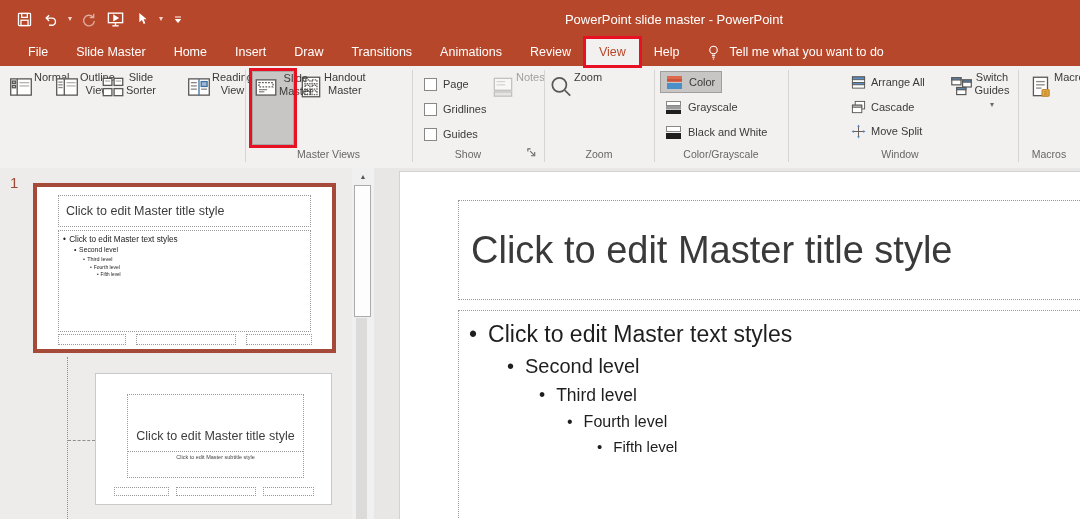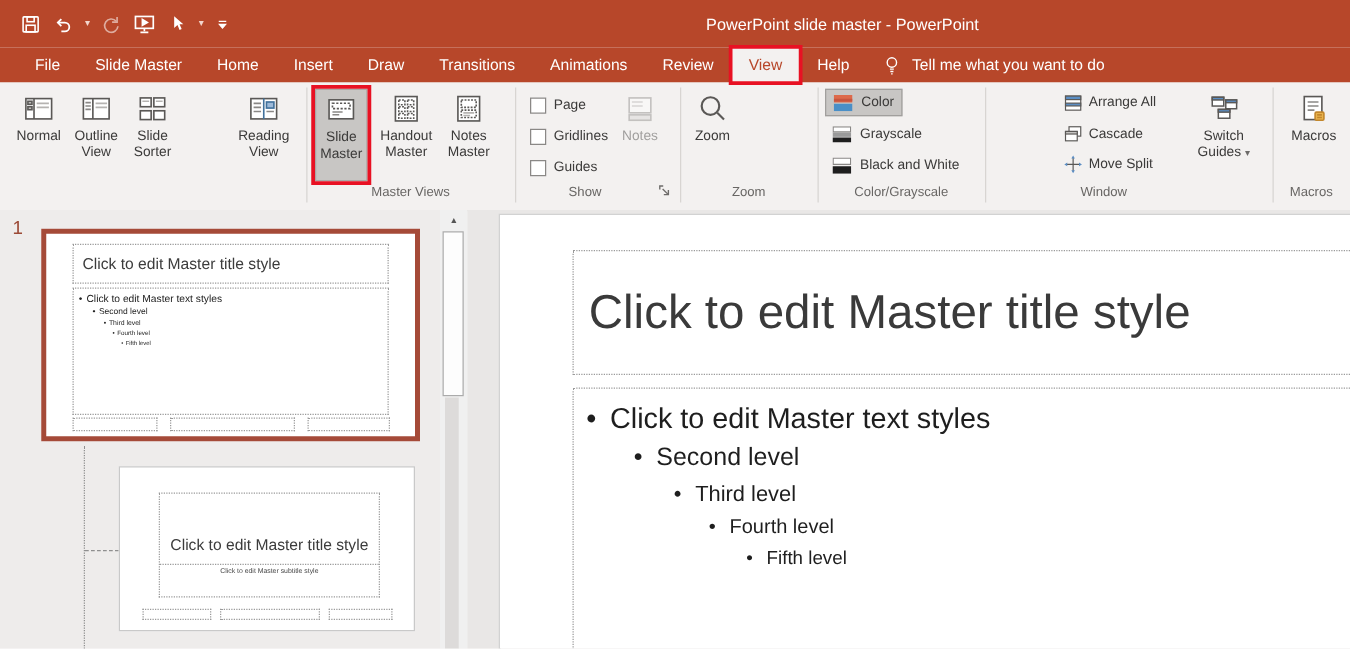--- a/index.html
+++ b/index.html
@@ -15,21 +15,21 @@
              justify-content:center;padding-left:268px;color:#fff;font-size:13px;}
   
   .tabbar{position:absolute;left:0;top:38px;right:0;height:28px;background:#b7472a;
           display:flex;align-items:stretch;padding-left:14px;color:#fff;font-size:12.5px;}
   .tab{display:flex;align-items:center;padding:0 14px;white-space:nowrap;cursor:default;}
   .tab.active{background:#f3f1f0;color:#b7472a;outline:3px solid #e81123;outline-offset:-1px;z-index:30;}
   .tellme{display:flex;align-items:center;gap:9px;margin-left:12px;white-space:nowrap;}
   
   .ribbon{position:absolute;left:0;top:66px;right:0;height:102px;background:#f3f1f0;
           border-bottom:1px solid #d5d2cf;font-size:11px;color:#3b3a39;}
-  .bigbtn{position:absolute;top:5px;height:74px;display:flex;flex-direction:column;align-items:center;
+  .bigbtn{position:absolute;top:5px;height:74px;display:flex;align-items:flex-start;
           text-align:center;line-height:13px;cursor:default;}
   .bigbtn .ic{height:32px;display:flex;align-items:center;justify-content:center;}
   .bigbtn.pressed{background:#c8c6c4;border:1px solid #aaa8a6;box-sizing:border-box;}
   .bigbtn.hl{outline:3px solid #e81123;outline-offset:0;z-index:30;}
   .bigbtn.disabled{opacity:.45;}
   .sep{position:absolute;top:4px;height:92px;width:1px;background:#d8d5d2;}
   .grouplabel{position:absolute;top:82px;font-size:10.5px;color:#686664;text-align:center;white-space:nowrap;}
   .chkrow{position:absolute;display:flex;align-items:center;gap:6px;height:18px;cursor:default;}
   .chk{width:13px;height:13px;background:#fff;border:1px solid #8a8886;box-sizing:border-box;}
   .smallrow{position:absolute;display:flex;align-items:center;gap:5px;height:18px;white-space:nowrap;cursor:default;}
@@ -242,32 +242,20 @@
           <rect x="6.5" y="5.5" width="4.5" height="3.5" stroke-dasharray="1.4,1"></rect>
             <rect x="13" y="5.5" width="4.5" height="3.5" stroke-dasharray="1.4,1"></rect>
           <rect x="6.5" y="10.5" width="4.5" height="3.5" stroke-dasharray="1.4,1"></rect>
             <rect x="13" y="10.5" width="4.5" height="3.5" stroke-dasharray="1.4,1"></rect>
           <rect x="6.5" y="15.5" width="4.5" height="3.5" stroke-dasharray="1.4,1"></rect>
             <rect x="13" y="15.5" width="4.5" height="3.5" stroke-dasharray="1.4,1"></rect>
         </svg>
       </span>
       <span>Handout Master</span>
     </div>
-    <div class="bigbtn" style="left:352px;width:46px">
-      <span class="ic">
-        <svg width="26" height="26" viewBox="0 0 24 24" fill="#fff" stroke="#5a5856" stroke-width="1.2">
-          <rect x="4" y="3" width="16" height="18"></rect>
-          <rect x="6.5" y="5.5" width="11" height="5.5" stroke-dasharray="1.4,1"></rect>
-          <rect x="6.5" y="13" width="11" height="5.5" stroke-dasharray="1.4,1"></rect>
-          <line x1="8" y1="15" x2="16" y2="15" stroke="#b5b3b1"></line>
-            <line x1="8" y1="17" x2="13" y2="17" stroke="#b5b3b1"></line>
-        </svg>
-      </span>
-      <span>Notes Master</span>
-    </div>
 
     <div class="sep" style="left:412px"></div>
 
     <div class="chkrow" style="left:424px;top:9px">
       <span class="chk"></span>
       <span>Page</span>
     </div>
     <div class="chkrow" style="left:424px;top:34px">
       <span class="chk"></span>
       <span>Gridlines</span>
@@ -402,21 +390,21 @@
             <line x1="14.5" y1="18.5" x2="18" y2="18.5" stroke="#c3872c"></line>
         </svg>
       </span>
       <span>Macros</span>
     </div>
 
     <div class="grouplabel" style="left:245px;width:167px">Master Views</div>
     <div class="grouplabel" style="left:412px;width:112px">Show</div>
     <div class="grouplabel" style="left:544px;width:110px">Zoom</div>
     <div class="grouplabel" style="left:654px;width:134px">Color/Grayscale</div>
-    <div class="grouplabel" style="left:768px;width:230px">Window</div>
+    <div class="grouplabel" style="left:785px;width:230px">Window</div>
     <div class="grouplabel" style="left:1018px;width:62px">Macros</div>
   </div>
 
   <div class="panel">
     <div class="slide-num">1</div>
 
     <div class="thumb1">
       <div class="ph t1-title">Click to edit Master title style</div>
       <div class="ph t1-body">
         <div class="tl tl1">

